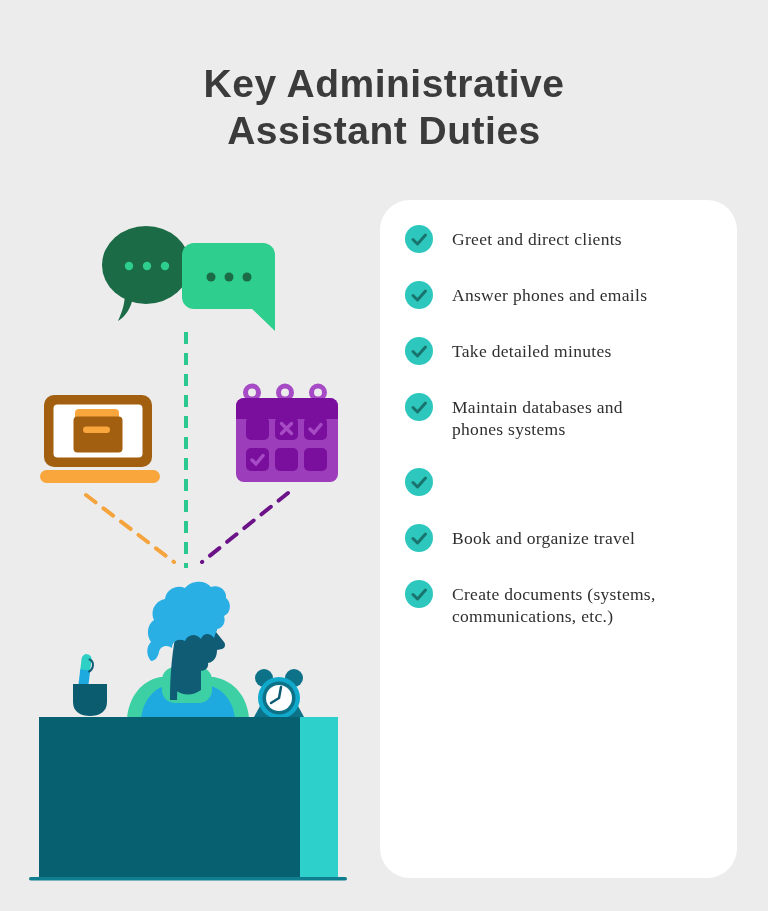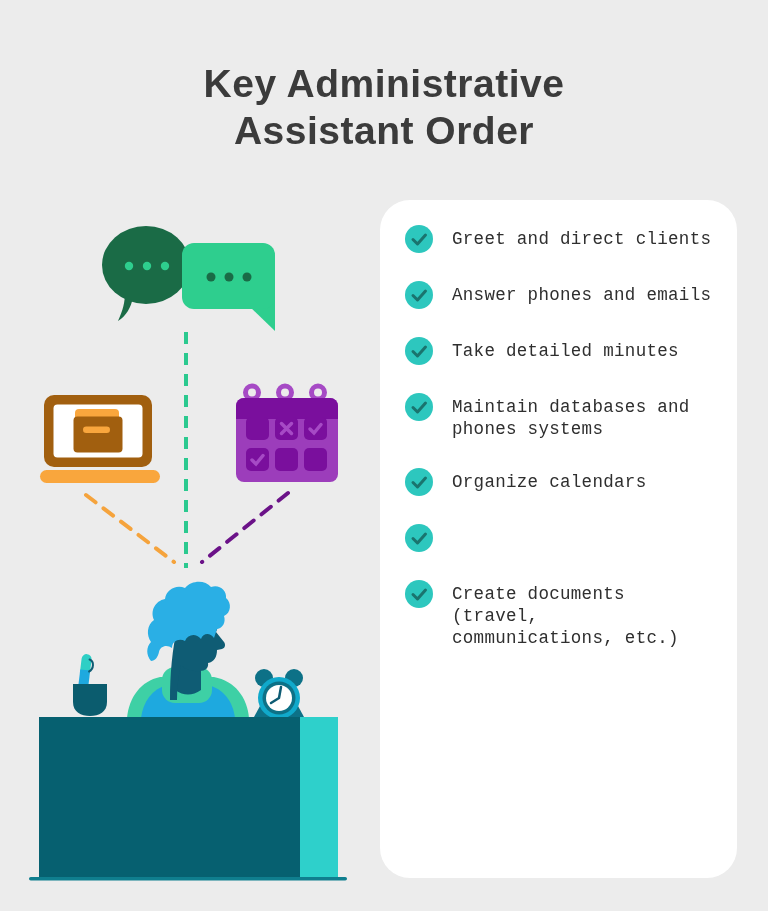--- a/index.html
+++ b/index.html
@@ -26,33 +26,33 @@
     list-style:none;margin:0;padding:0;
     display:flex;flex-direction:column;gap:31px;
   }
   .check-item{
     display:flex;align-items:flex-start;
   }
   .check-badge{
     flex:0 0 28px;width:28px;height:28px;margin-top:-3px;margin-right:19px;
   }
   .check-item-text{
-    font-family:Liberation Mono, monospace;
+    font-family:Liberation Serif, serif;
     font-size:17.5px;line-height:22px;letter-spacing:0.3px;
     color:#2F2F2F;white-space:pre-line;
   }
 </style>
 </head>
 <body>
 
 <div class="page">
 
   <div class="title">
     <div>Key Administrative</div>
-    <div>Assistant Order</div>
+    <div>Assistant Duties</div>
   </div>
 
   <svg class="illustration" viewBox="0 195 360 716" width="360" height="716" xmlns="http://www.w3.org/2000/svg">
 
     <g>
       <line x1="186" y1="332" x2="186" y2="568" stroke="#2BC98F" stroke-width="4" stroke-dasharray="12 9"></line>
       <line x1="86" y1="495" x2="174" y2="562" stroke="#F5A33C" stroke-width="4" stroke-dasharray="12 10" stroke-linecap="round"></line>
       <line x1="288" y1="493" x2="202" y2="562" stroke="#6B1288" stroke-width="4" stroke-dasharray="12 10" stroke-linecap="round"></line>
     </g>
 
@@ -169,36 +169,36 @@
           </svg>
         <span class="check-item-text">Maintain databases and
 phones systems</span>
       </li>
 
       <li class="check-item">
         <svg class="check-badge" viewBox="0 0 28 28">
             <circle cx="14" cy="14" r="14" fill="#2DC7BE"></circle>
             <polyline points="8,14.5 12.5,19 20.5,10" fill="none" stroke="#1A746E" stroke-width="3" stroke-linecap="round" stroke-linejoin="round"></polyline>
           </svg>
-        <span class="check-item-text">Organize calendars</span>
-      </li>
-
-      <li class="check-item">
-        <svg class="check-badge" viewBox="0 0 28 28">
-            <circle cx="14" cy="14" r="14" fill="#2DC7BE"></circle>
-            <polyline points="8,14.5 12.5,19 20.5,10" fill="none" stroke="#1A746E" stroke-width="3" stroke-linecap="round" stroke-linejoin="round"></polyline>
-          </svg>
-      </li>
-
-      <li class="check-item">
-        <svg class="check-badge" viewBox="0 0 28 28">
-            <circle cx="14" cy="14" r="14" fill="#2DC7BE"></circle>
-            <polyline points="8,14.5 12.5,19 20.5,10" fill="none" stroke="#1A746E" stroke-width="3" stroke-linecap="round" stroke-linejoin="round"></polyline>
-          </svg>
-        <span class="check-item-text">Create documents (travel,
+      </li>
+
+      <li class="check-item">
+        <svg class="check-badge" viewBox="0 0 28 28">
+            <circle cx="14" cy="14" r="14" fill="#2DC7BE"></circle>
+            <polyline points="8,14.5 12.5,19 20.5,10" fill="none" stroke="#1A746E" stroke-width="3" stroke-linecap="round" stroke-linejoin="round"></polyline>
+          </svg>
+        <span class="check-item-text">Book and organize travel</span>
+      </li>
+
+      <li class="check-item">
+        <svg class="check-badge" viewBox="0 0 28 28">
+            <circle cx="14" cy="14" r="14" fill="#2DC7BE"></circle>
+            <polyline points="8,14.5 12.5,19 20.5,10" fill="none" stroke="#1A746E" stroke-width="3" stroke-linecap="round" stroke-linejoin="round"></polyline>
+          </svg>
+        <span class="check-item-text">Create documents (systems,
 communications, etc.)</span>
       </li>
 
 
 
     </ul>
   </div>
 
 </div>
 

